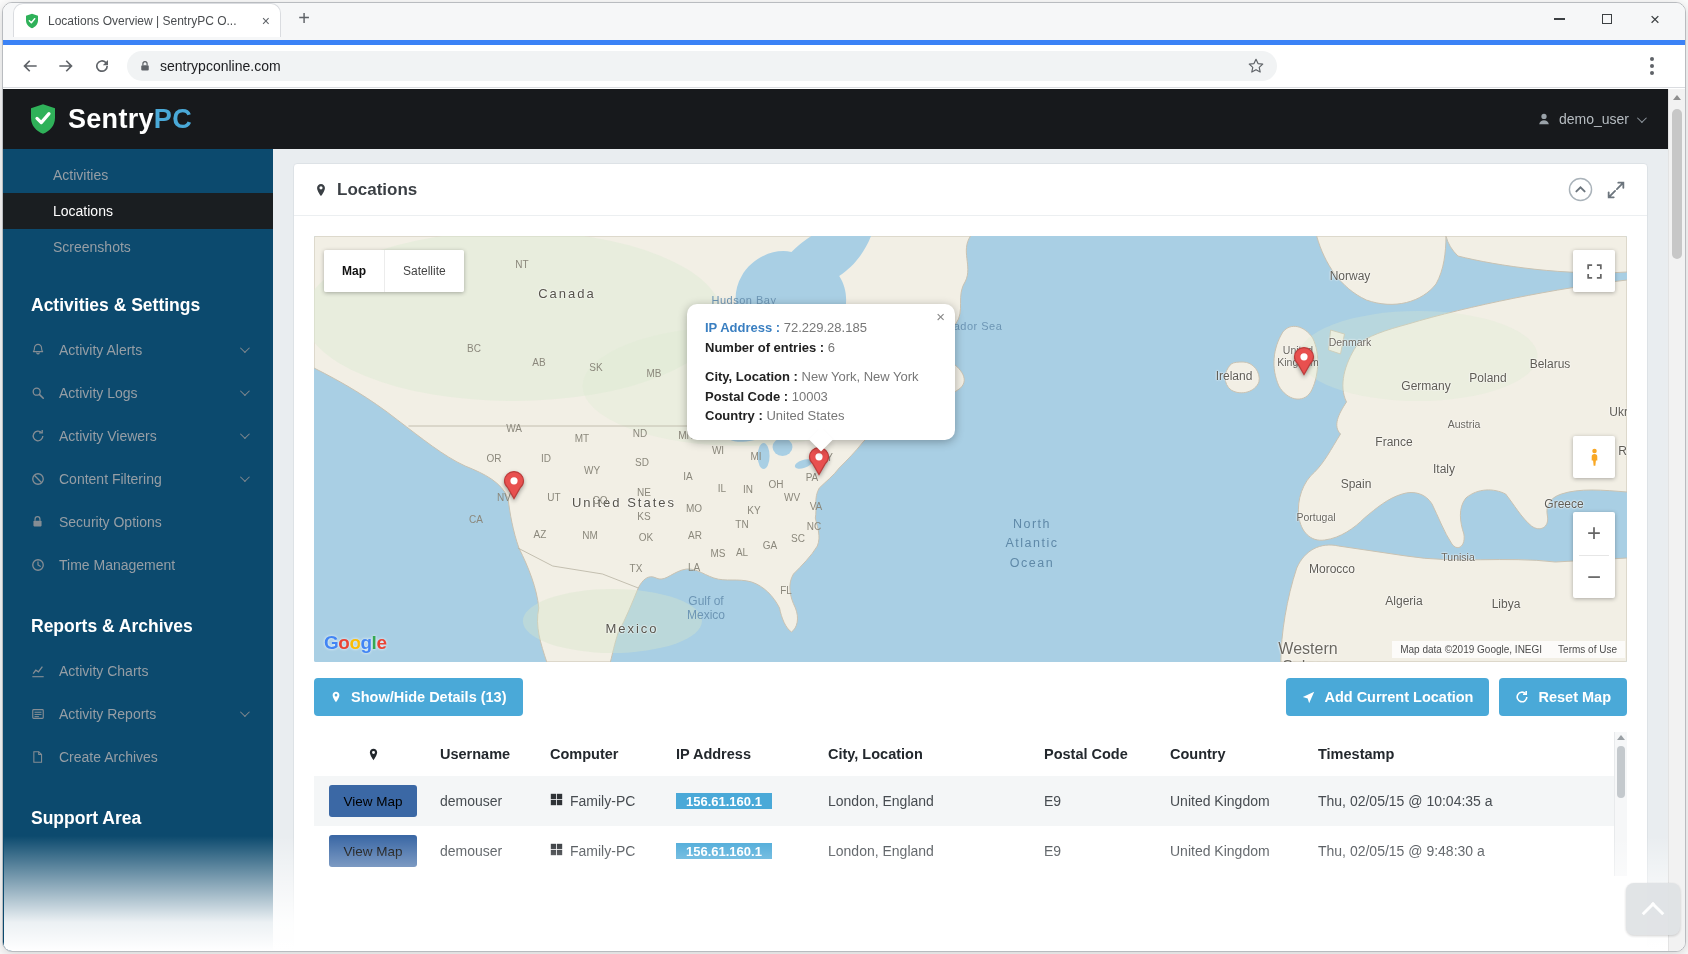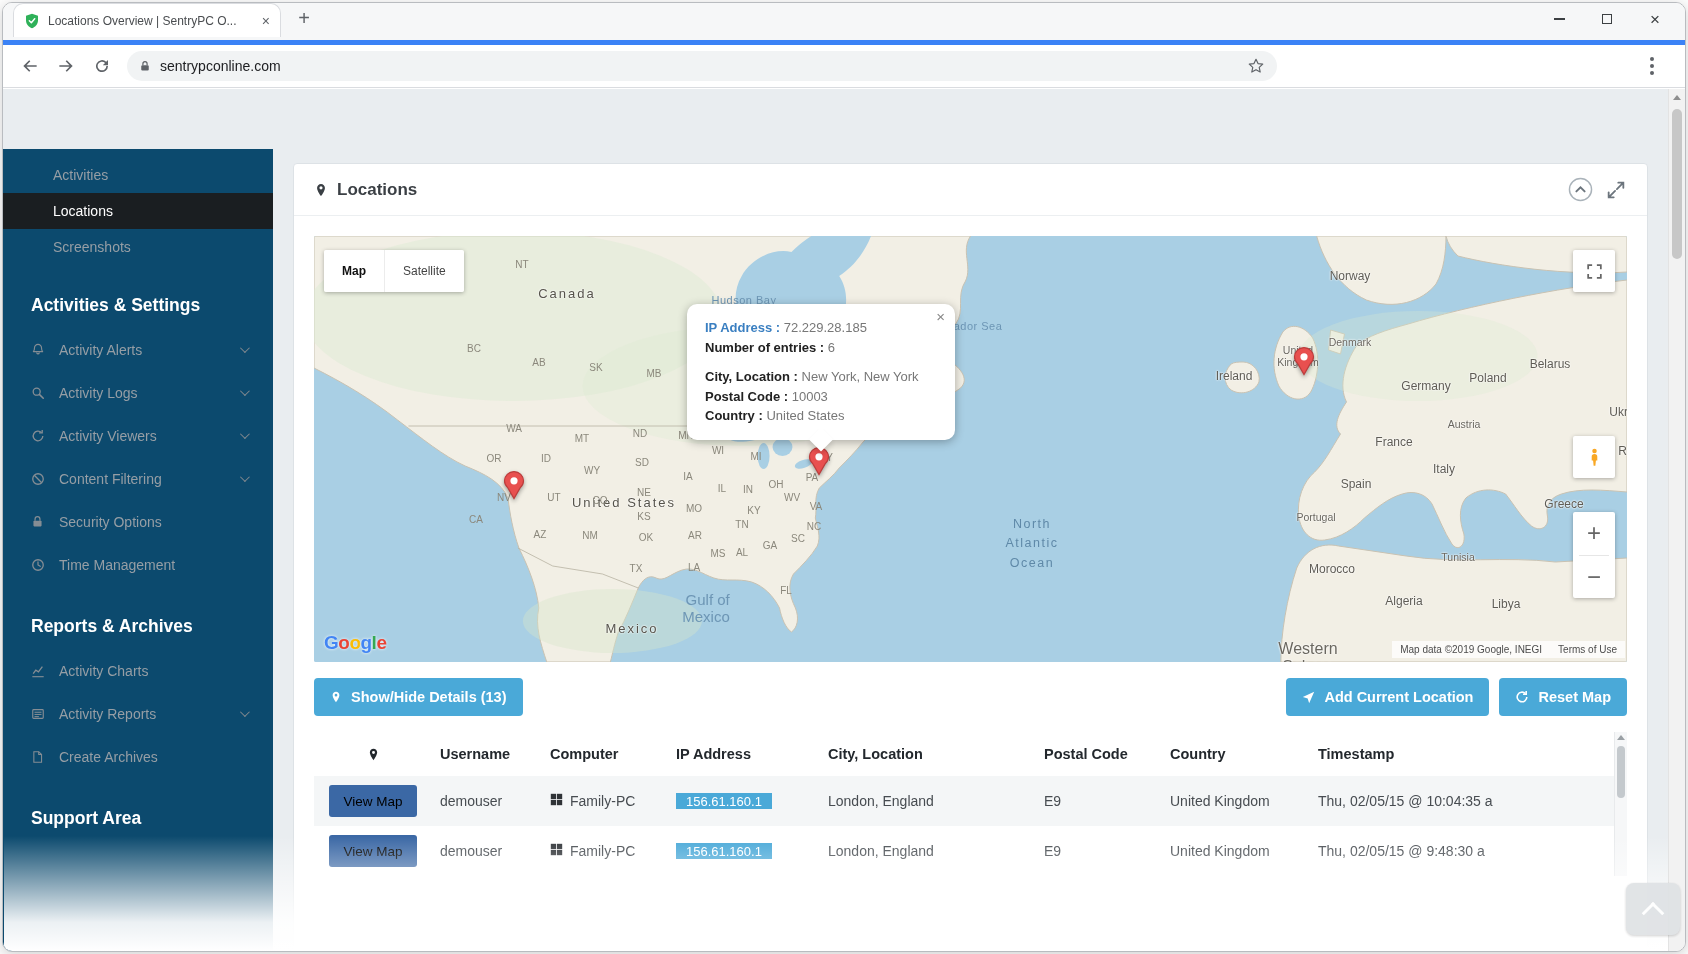--- a/index.html
+++ b/index.html
@@ -59,21 +59,21 @@
   .map-base { position:absolute; inset:0; width:100%; height:100%; }
   .mlabel { position:absolute; transform:translate(-50%,-50%); white-space:pre-line; text-align:center; pointer-events:none; z-index:2;
             text-shadow:0 0 2px #fff,0 0 2px #fff; }
   .mlabel.big    { font-size:13px; color:#56534b; letter-spacing:2px; }
   .mlabel.country{ font-size:12px; color:#5f5c55; }
   .mlabel.small  { font-size:10.5px; color:#6a675f; }
   .mlabel.smallc { font-size:16px; color:#6a675f;margin-top:32px; }
   .mlabel.state  { font-size:10px; color:#8b887c; text-shadow:none; }
   .mlabel.water  { font-size:11px; color:#6d96b5; letter-spacing:.5px; text-shadow:none; }
   .mlabel.waterbig { font-size:12.5px; color:#5f89a8; letter-spacing:1.5px; line-height:1.55; text-shadow:none; }
-  .mlabel.watersmall { font-size:15px; color:#6d96b5; text-shadow:none;text-align:right; }
+  .mlabel.watersmall { font-size:12px; color:#6d96b5; text-shadow:none; }
 
   .marker { position:absolute; transform:translate(-50%,-82%); z-index:4; filter:drop-shadow(0 2px 2px rgba(0,0,0,.35)); cursor:pointer; }
 
   .iw { position:absolute; left:373px; top:68px; width:268px; background:#fff; border-radius:10px; box-shadow:0 2px 10px rgba(0,0,0,.3);
         padding:14px 18px; z-index:7; font-size:13px; line-height:1.5; }
   .iw:after { content:""; position:absolute; left:50%; bottom:-8px; width:17px; height:17px; background:#fff;
               transform:translateX(-50%) rotate(45deg); box-shadow:3px 3px 5px rgba(0,0,0,.12); }
   .iw-close { position:absolute; top:5px; right:10px; color:#888; font-size:15px; cursor:pointer; line-height:1; }
   .iw-line.gap { margin-top:10px; }
   .iw-label { color:#222; font-weight:bold; }
@@ -107,21 +107,21 @@
   .thead,.trow { display:grid; grid-template-columns:118px 110px 126px 152px 216px 126px 148px 1fr; align-items:center; padding-right:16px; }
   .thead { height:44px; font-weight:bold; font-size:14.5px; color:#23282d; }
   .trow { height:50px; font-size:14px; color:#474c51; }
   .trow.shade { background:#f4f6f7; }
   .tc { padding-left:8px; white-space:nowrap; overflow:hidden; }
   .tc.center { display:flex; justify-content:center; padding-left:0; }
   .tc.comp { display:flex; align-items:center; gap:7px; }
   .tc.ts { text-overflow:clip; }
   .viewmap-btn { background:#3b68a5; color:#000000; border:none; border-radius:3px; height:32px; padding:0 14px;
                  font-size:13.5px; font-family:inherit; cursor:pointer; }
-  .ip-badge { background:#4aa9d8; color:#fff; border-radius:3px; padding:6px 10px; font-size:13px; }
+  .ip-badge { background:#4aa9d8; color:#fff; border-radius:3px; padding:6px 10px; font-size:13px;font-weight:bold; }
   .tscroll { position:absolute; right:0; top:0; bottom:0; width:13px; background:#f6f7f8; border-left:1px solid #e8eaec; }
   .tscroll .tarrow { margin:3px auto 2px; width:0; height:0; border-left:4px solid transparent; border-right:4px solid transparent; border-bottom:5px solid #9aa0a5; }
   .tscroll .tthumb { position:absolute; top:14px; left:2px; width:8px; height:52px; background:#c4c9cd; border-radius:4px; }
 
   
   .pscroll { position:absolute; top:86px; right:0; bottom:0; width:17px; background:#f2f2f2; border-left:1px solid #e3e3e3; z-index:45; }
   .pscroll .parrow { height:16px; display:flex; align-items:center; justify-content:center; }
   .pscroll .parrow i { width:0; height:0; border-left:4px solid transparent; border-right:4px solid transparent; border-bottom:5px solid #8f8f8f; }
   .pscroll .pthumb { position:absolute; top:20px; left:3px; width:10px; height:150px; background:#c7c7c7; border-radius:6px; }
   .fade { position:absolute; left:1px; right:17px; bottom:0; height:115px; z-index:40; pointer-events:none;
@@ -191,20 +191,39 @@
     <div class="toolbar-spacer"></div>
     <span class="dots">
         <i></i>
         <i></i>
         <i></i>
       </span>
   </div>
 
   <div class="page">
 
+    <div class="site-header">
+      <div class="brand">
+        <svg viewBox="0 0 24 24" width="32" height="32">
+            <path d="M12 1l9 3v7c0 6-4 10-9 12C7 21 3 17 3 11V4z" fill="#2fb159"></path>
+            <path d="M7.5 11.5l3.2 3.2L16.5 8" stroke="#fff" stroke-width="2.4" fill="none" stroke-linecap="round" stroke-linejoin="round"></path>
+          </svg>
+        <span class="brand-text"><span class="brand-sentry">Sentry</span><span class="brand-pc">PC</span></span>
+      </div>
+      <div class="usermenu">
+        <span style="display:flex">
+          <svg viewBox="0 0 16 16" width="14" height="14">
+              <circle cx="8" cy="5" r="3" fill="#9aa2a9"></circle>
+              <path d="M2.5 14c.6-3 2.8-4.5 5.5-4.5s4.9 1.5 5.5 4.5z" fill="#9aa2a9"></path>
+            </svg>
+        </span>
+        <span>demo_user</span>
+        <span class="caret-down"></span>
+      </div>
+    </div>
 
     <aside class="sidebar">
         <div class="side-item plain">
           <span class="side-label">Activities</span>
         </div>
         <div class="side-item active plain">
           <span class="side-label">Locations</span>
         </div>
         <div class="side-item plain">
           <span class="side-label">Screenshots</span>

